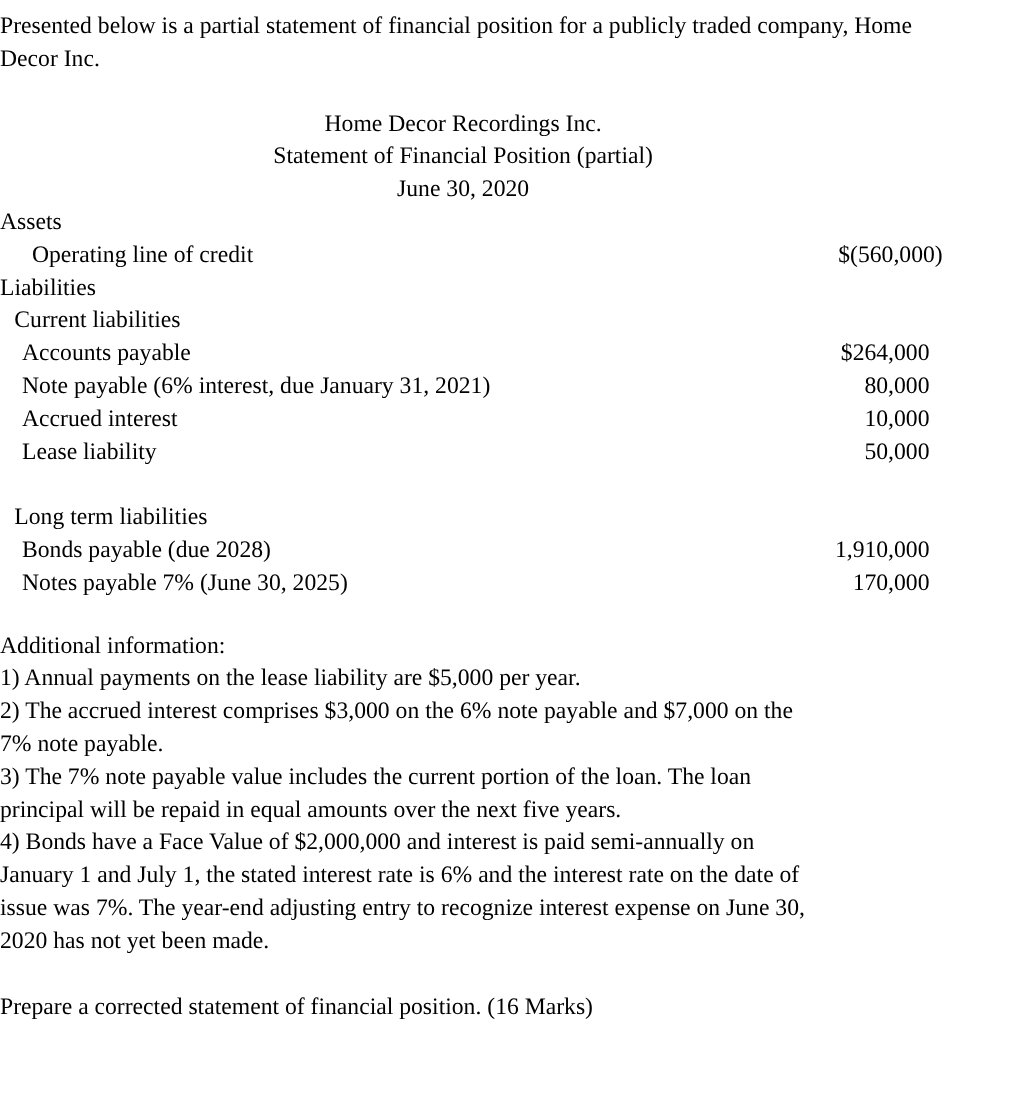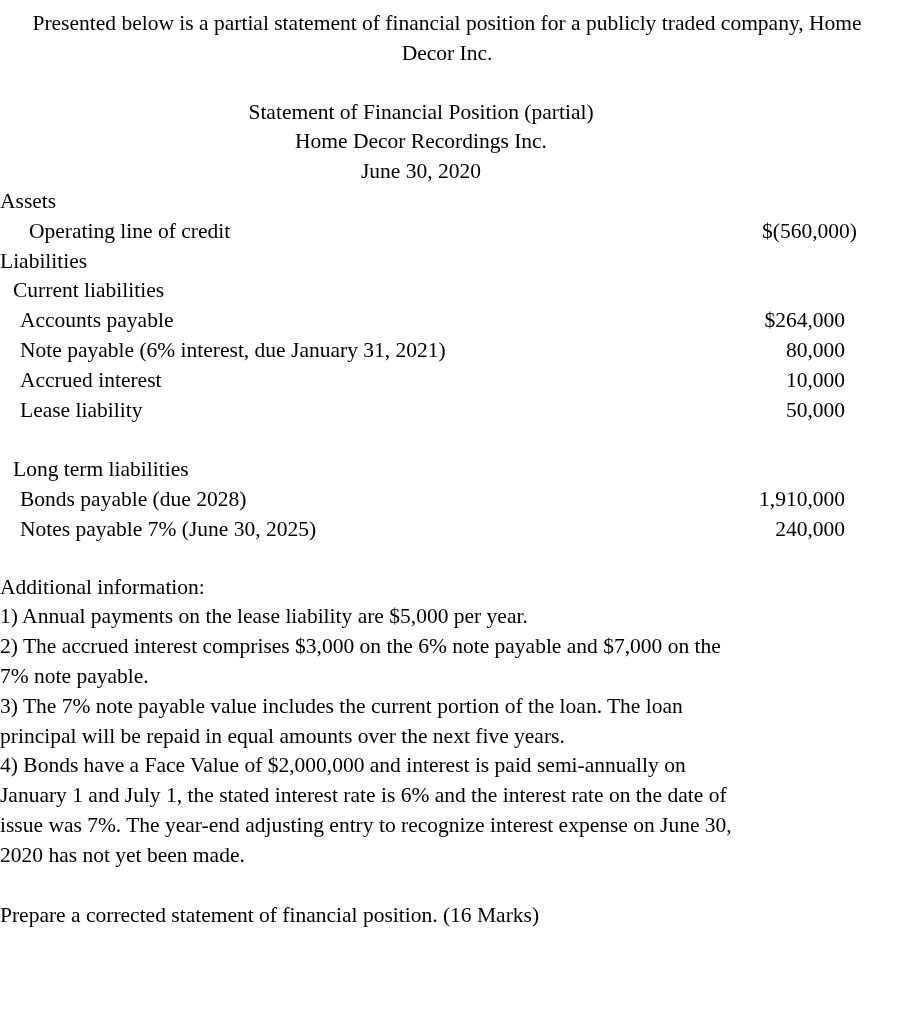--- a/index.html
+++ b/index.html
@@ -24,22 +24,21 @@
     height: 1016px;
     padding: 0;
     box-sizing: border-box;
   }
 
   
   .intro {
     margin: 0;
     padding-top: 9px;
     width: 830px;
-    text-align: center;
-    padding-left: 32px;
+    text-align: left;
   }
 
   
   .stmt-header {
     margin: 0;
     padding-top: 29px;
     width: 842px;      
     text-align: center;
   }
   .stmt-header .hline {
@@ -111,22 +110,22 @@
   }
 </style>
 </head>
 <body>
 
 <div class="page">
 
   <p class="intro">Presented below is a partial statement of financial position for a publicly traded company, Home Decor Inc.</p>
 
   <div class="stmt-header">
+    <span class="hline">Home Decor Recordings Inc.</span>
     <span class="hline">Statement of Financial Position (partial)</span>
-    <span class="hline">Home Decor Recordings Inc.</span>
     <span class="hline">June 30, 2020</span>
   </div>
 
   <table class="bs">
     <tbody>
       <tr>
         <td class="label lvl0">Assets</td>
         <td class="amount"></td>
       </tr>
 
@@ -175,21 +174,21 @@
         <td class="amount"></td>
       </tr>
 
       <tr>
         <td class="label lvl2">Bonds payable (due 2028)</td>
         <td class="amount">1,910,000</td>
       </tr>
 
       <tr>
         <td class="label lvl2">Notes payable 7% (June 30, 2025)</td>
-        <td class="amount">240,000</td>
+        <td class="amount">170,000</td>
       </tr>
     </tbody>
   </table>
 
   <div class="addl">
     <p>Additional information:</p>
     <p class="item">1) Annual payments on the lease liability are $5,000 per year.</p>
     <p class="item">2) The accrued interest comprises $3,000 on the 6% note payable and $7,000 on the 7% note payable.</p>
     <p class="item">3) The 7% note payable value includes the current portion of the loan.  The loan principal will be repaid in equal amounts over the next five years.</p>
     <p class="item">4) Bonds have a Face Value of $2,000,000 and interest is paid semi-annually on January 1 and July 1, the stated interest rate is 6% and the interest rate on the date of issue was 7%.  The year-end adjusting entry to recognize interest expense on June 30, 2020 has not yet been made.</p>

